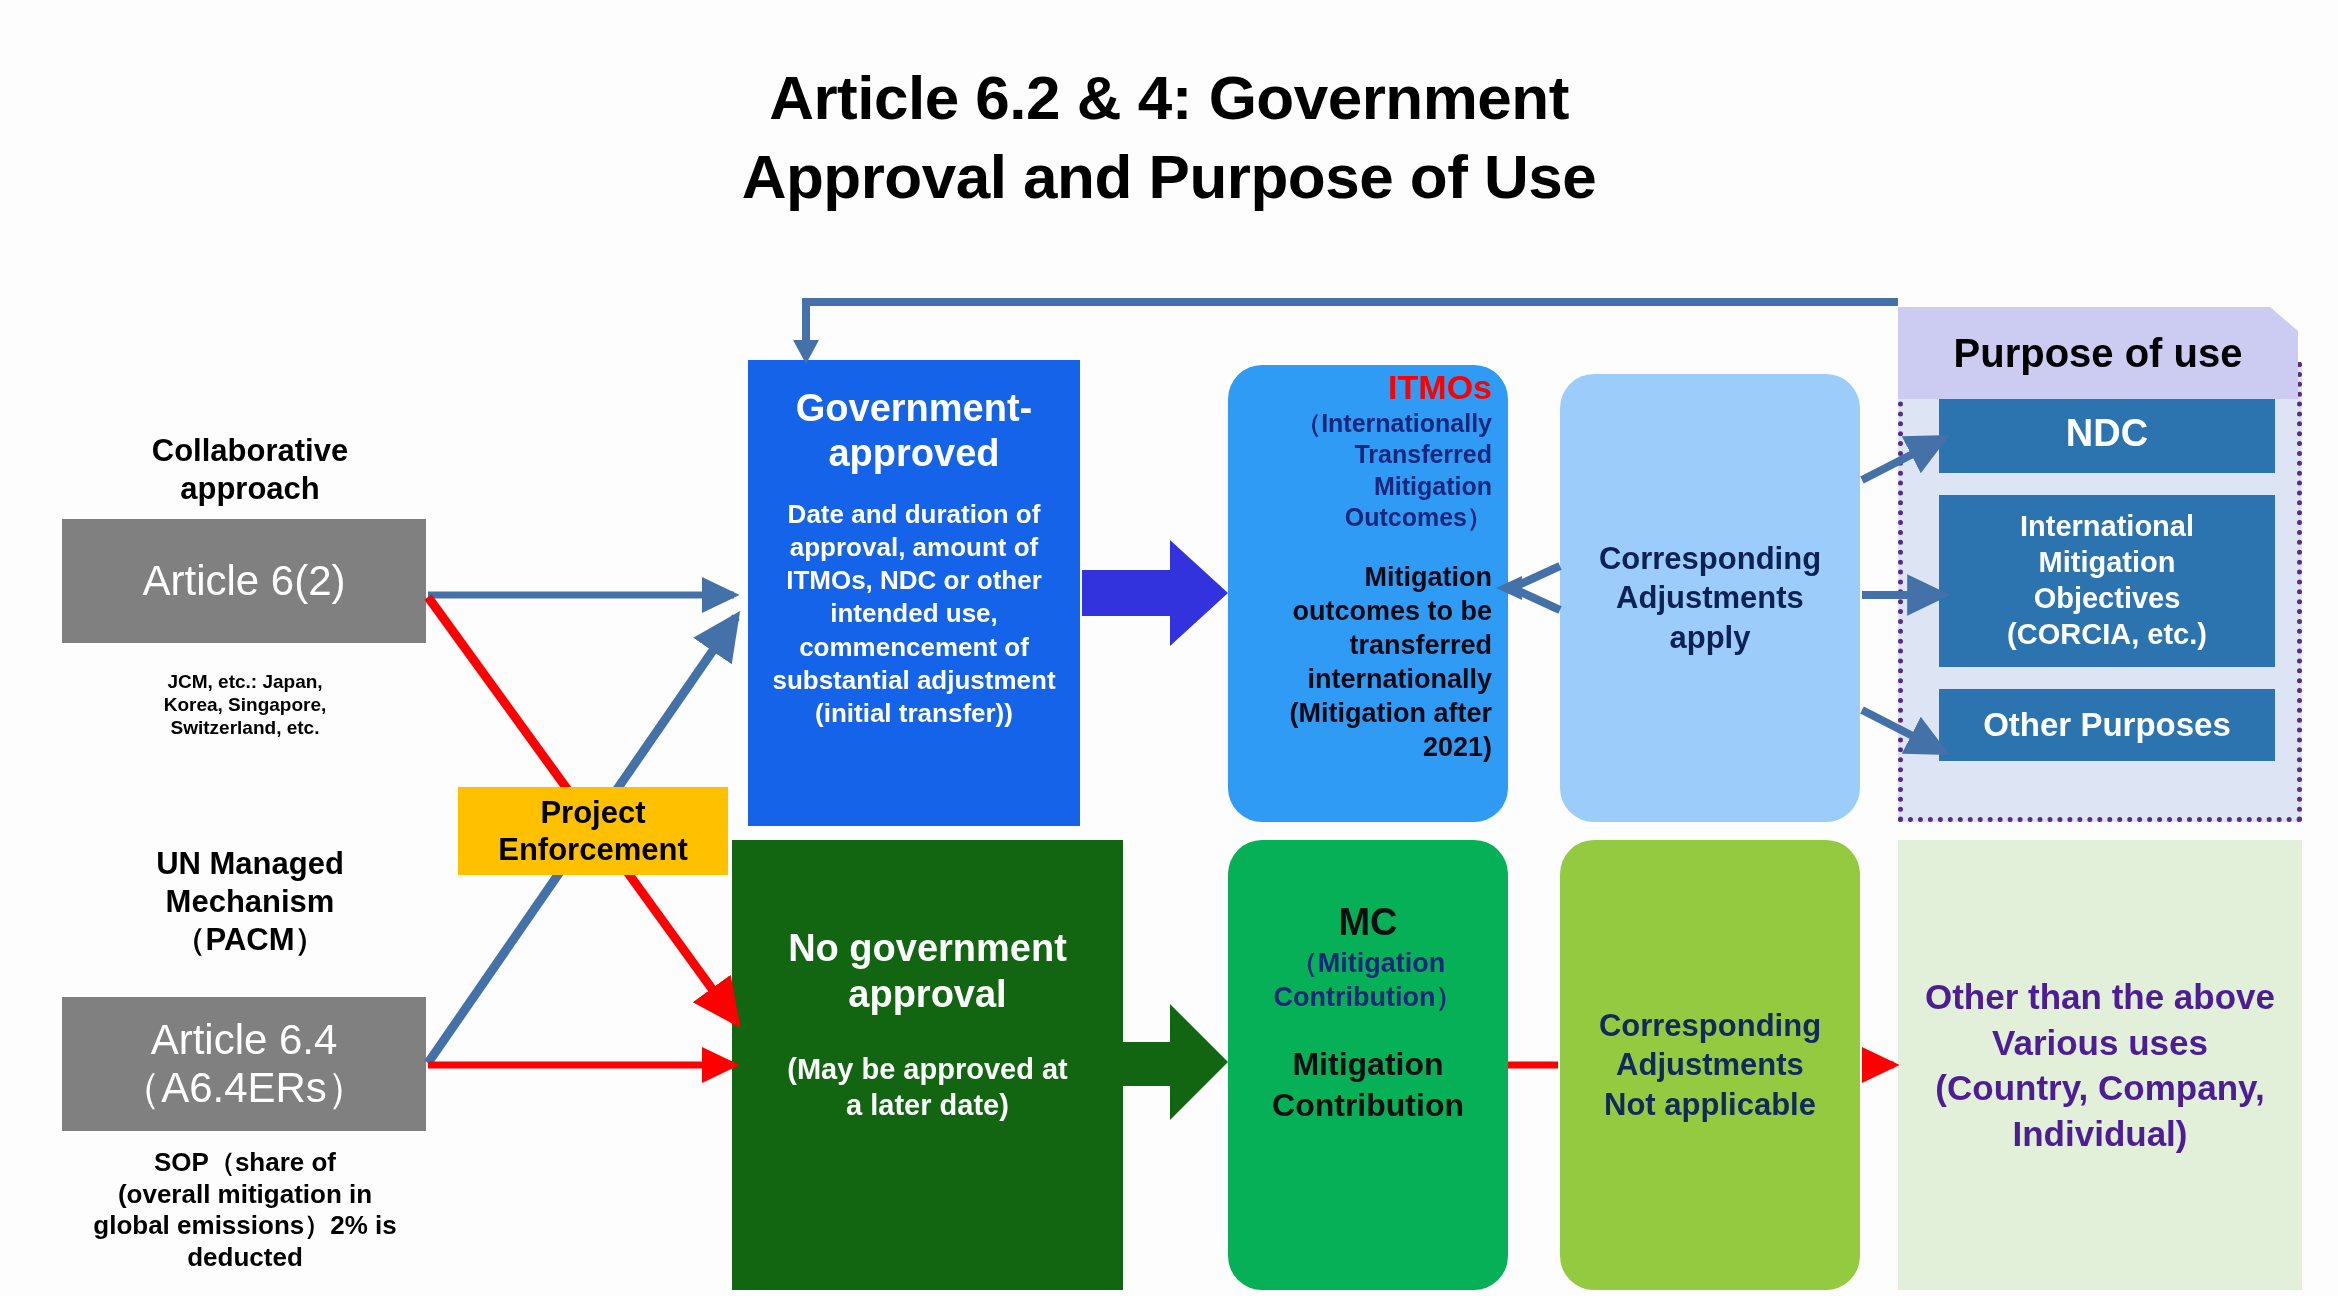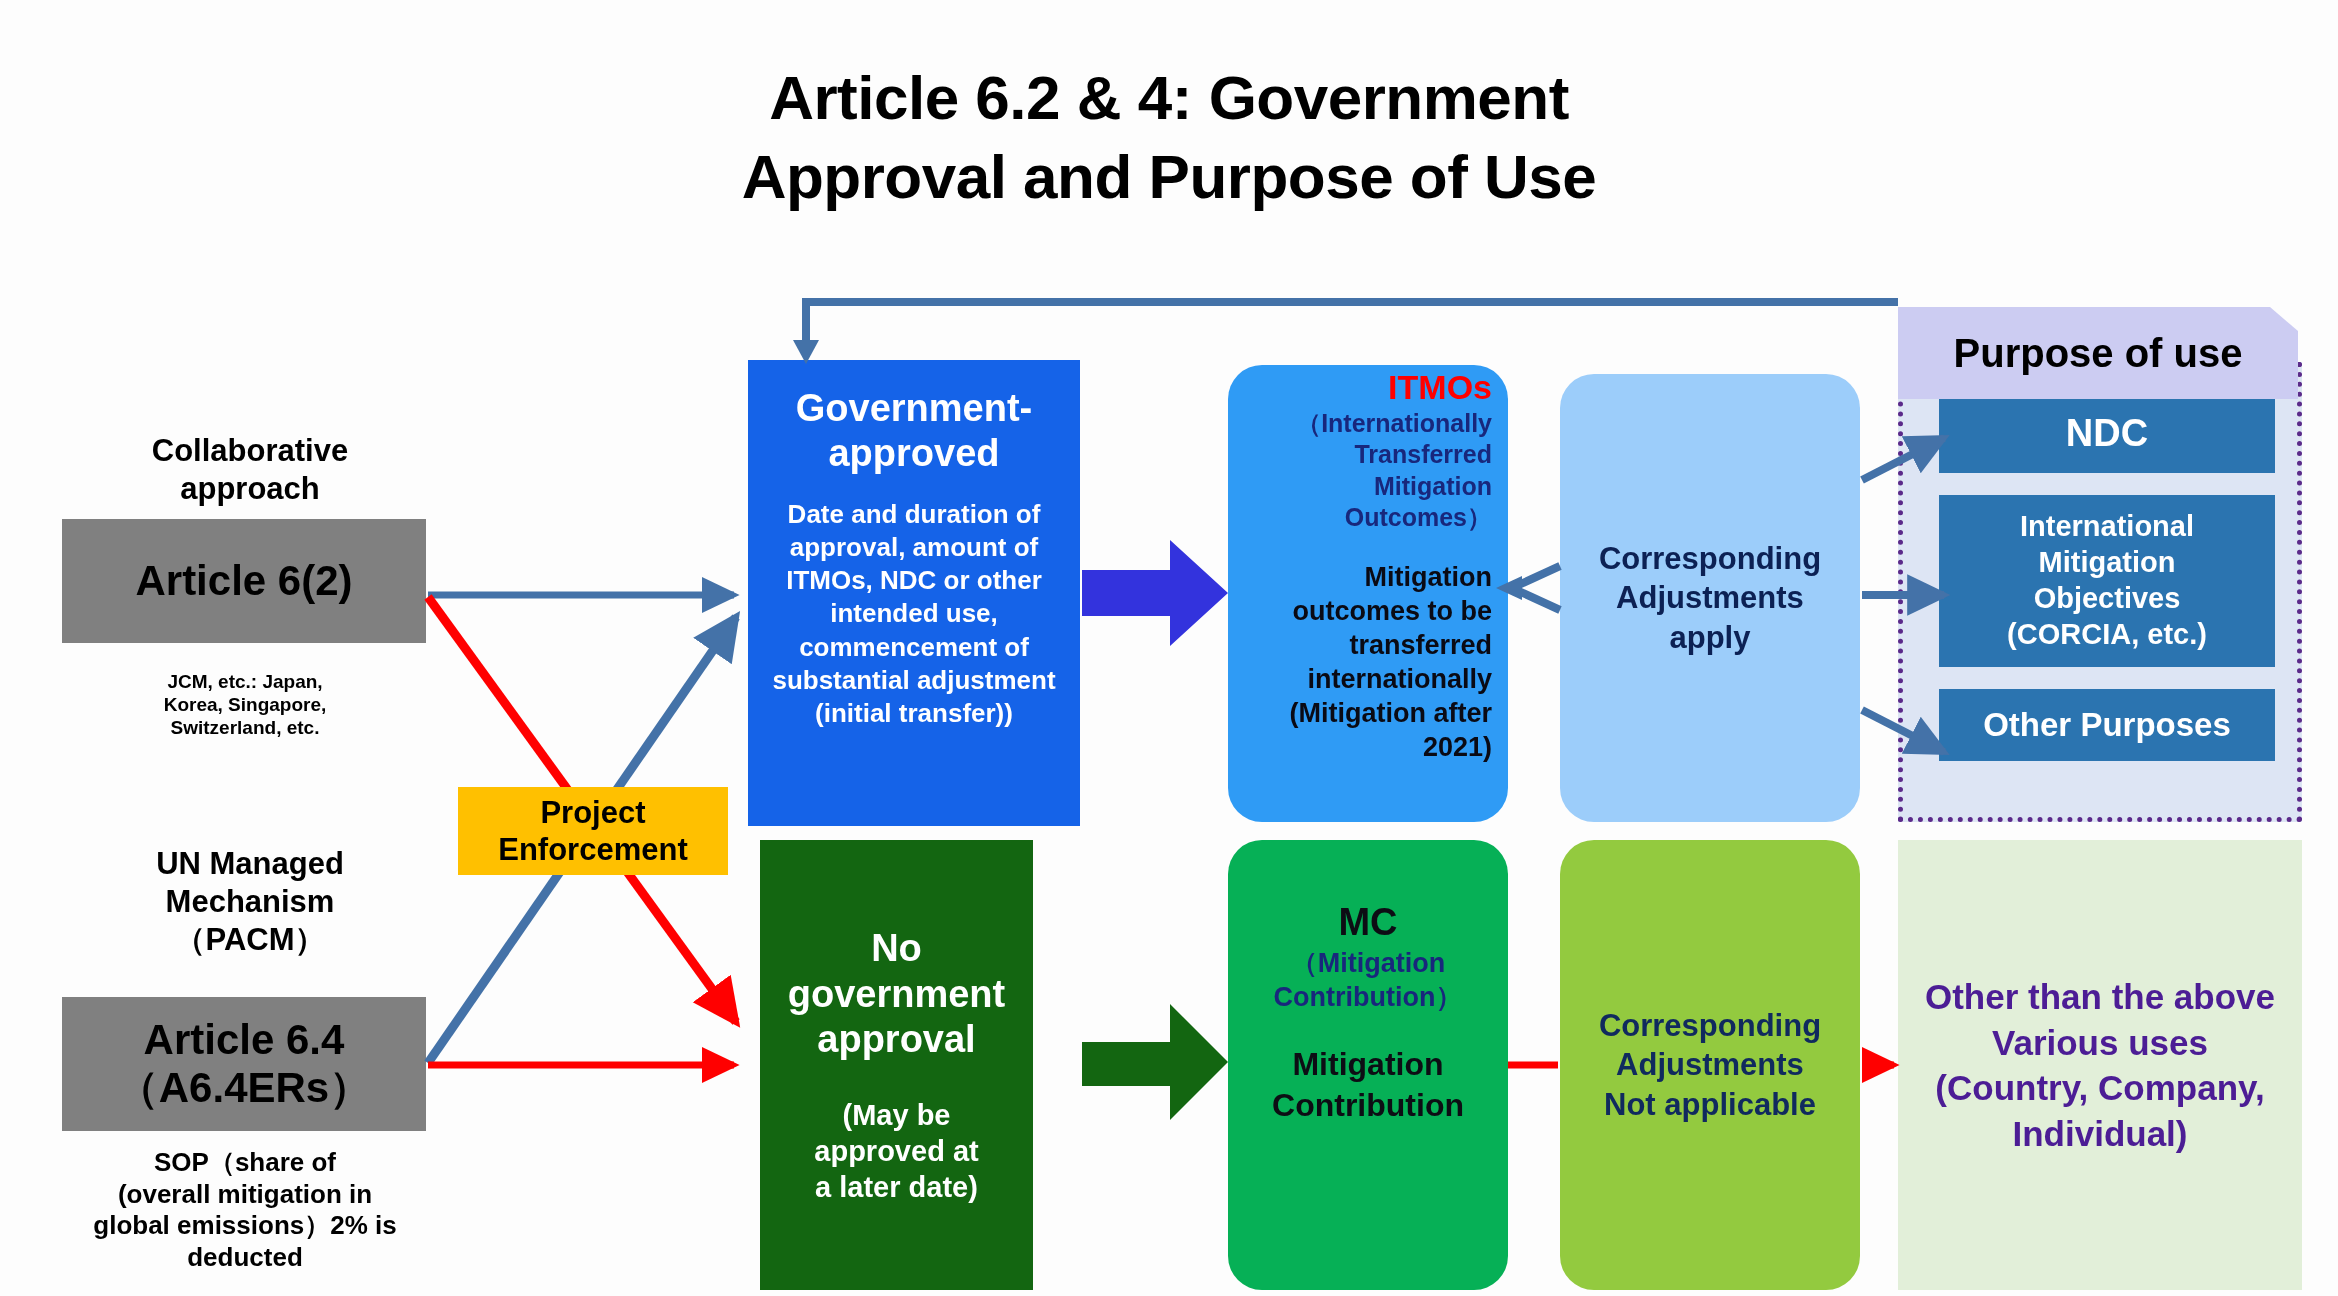--- a/index.html
+++ b/index.html
@@ -35,22 +35,22 @@
   .lbl {
     text-align: center;
     font-weight: bold;
     color: #000000;
     line-height: 1.22;
   }
 
   
   .grey-box {
     background: #808080;
-    color: #000000;
-    font-weight: bold;
+    color: #ffffff;
+    font-weight: normal;
     display: flex;
     align-items: center;
     justify-content: center;
     text-align: center;
     line-height: 1.15;
   }
 
   
   #project-enforcement {
     background: #ffc000;
@@ -229,21 +229,21 @@
   </div>
 
   <div id="gov-approved" class="abs" style="left:748px; top:360px; width:332px; height:466px;">
     <div class="hdr">
       <div>Government-</div>
       <div>approved</div>
     </div>
     <div class="body">Date and duration of approval, amount of ITMOs, NDC or other intended use, commencement of substantial adjustment (initial transfer))</div>
   </div>
 
-  <div id="no-gov" class="abs" style="left:760px; top:840px; width:273px; height:450px;">
+  <div id="no-gov" class="abs" style="left:732px; top:840px; width:391px; height:450px;">
     <div class="hdr">
       <div>No government</div>
       <div>approval</div>
     </div>
     <div class="body">
       <div>(May be approved at</div>
       <div>a later date)</div>
     </div>
   </div>
 

